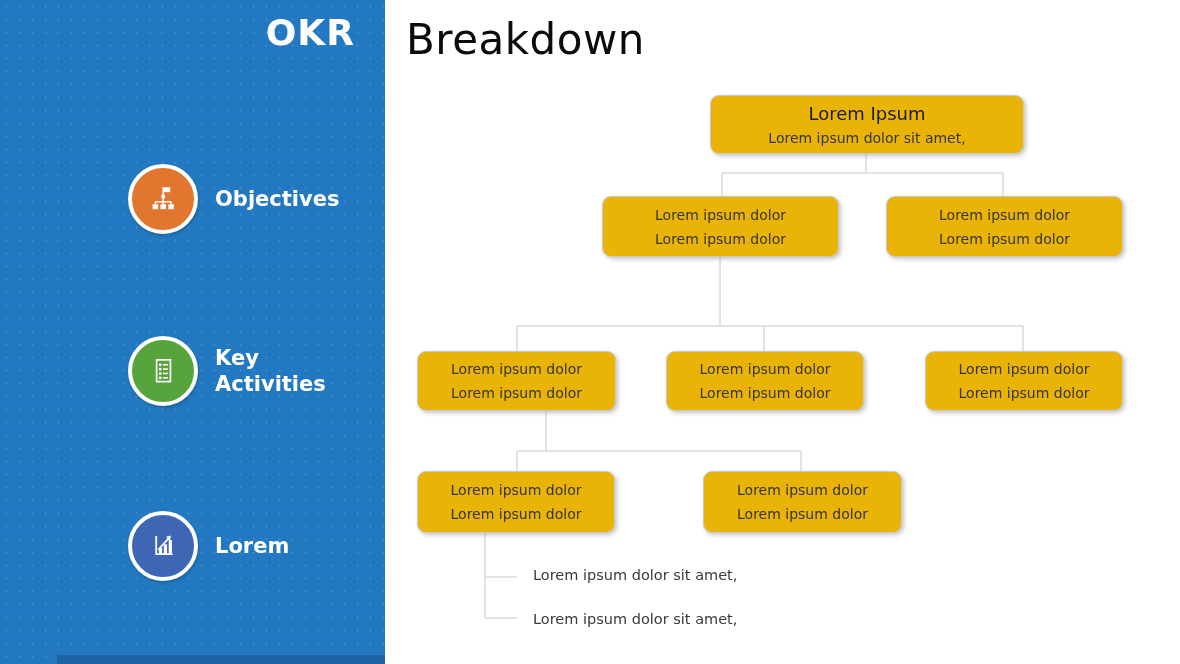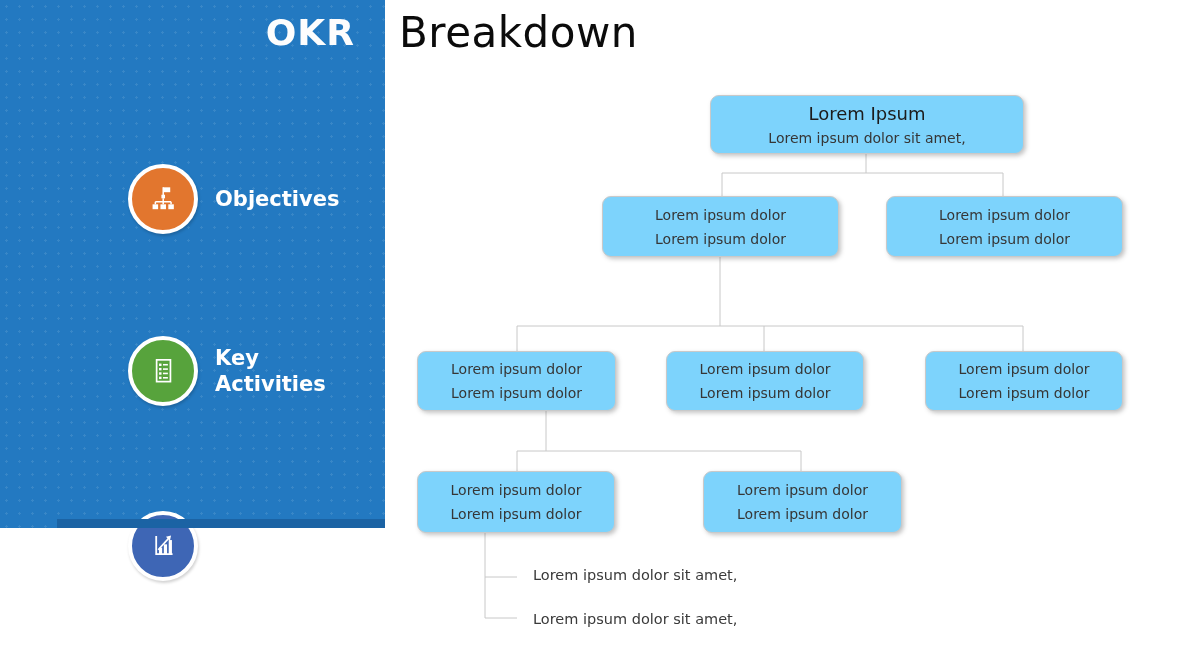--- a/index.html
+++ b/index.html
@@ -2,21 +2,21 @@
 <html><head>
 <meta charset="utf-8">
 <style>
   html,body{margin:0;padding:0;background:#ffffff;}
   .canvas{
     position:relative;width:1180px;height:664px;overflow:hidden;
     font-family:"DejaVu Sans","Liberation Sans",sans-serif;background:#ffffff;
   }
   
   .sidebar{
-    position:absolute;left:0;top:0;width:385px;height:528px;
+    position:absolute;left:0;top:0;width:385px;height:664px;
     background-color:#2379C1;
     background-image:radial-gradient(rgba(255,255,255,0.10) 1px, transparent 1.2px);
     background-size:13px 13px;
   }
   .sidebar-bottom-strip{
     position:absolute;left:57px;bottom:0;width:328px;height:9px;
     background:#1B63A4;
   }
   .okr-title{
     position:absolute;top:12px;right:30px;
@@ -36,29 +36,29 @@
     box-shadow:1px 2px 3px rgba(0,0,0,0.18);
   }
   .circ-orange{background:#E2762E;}
   .circ-green{background:#57A33C;}
   .circ-indigo{background:#3E66B5;}
   .side-label{
     color:#ffffff;font-size:21px;font-weight:bold;line-height:26px;
     width:140px;
   }
   .page-title{
-    position:absolute;left:12px;top:6px;margin:2px;
+    position:absolute;left:12px;top:6px;margin:9px;
     font-size:42px;font-weight:normal;color:#0b0b0b;letter-spacing:0.5px;
   }
   .connectors{
     position:absolute;left:0;top:0;width:1180px;height:664px;
     pointer-events:none;
   }
   .node{
-    position:absolute;background:#7dd3fc;
+    position:absolute;background:#eab308;
     border:1px solid #C9C9C9;border-radius:9px;
     box-shadow:2px 2px 4px rgba(90,90,90,0.35);
     display:flex;flex-direction:column;align-items:center;justify-content:center;
     color:#363636;font-size:14px;line-height:24px;text-align:right;
   }
   .node p{margin:0;}
   .node .node-title{font-size:18px;line-height:26px;color:#1c1c1c;}
   .node .node-sub{font-size:14px;line-height:22px;}
   .leaf{
     position:absolute;left:533px;color:#3a3a3a;font-size:14.5px;line-height:18px;

